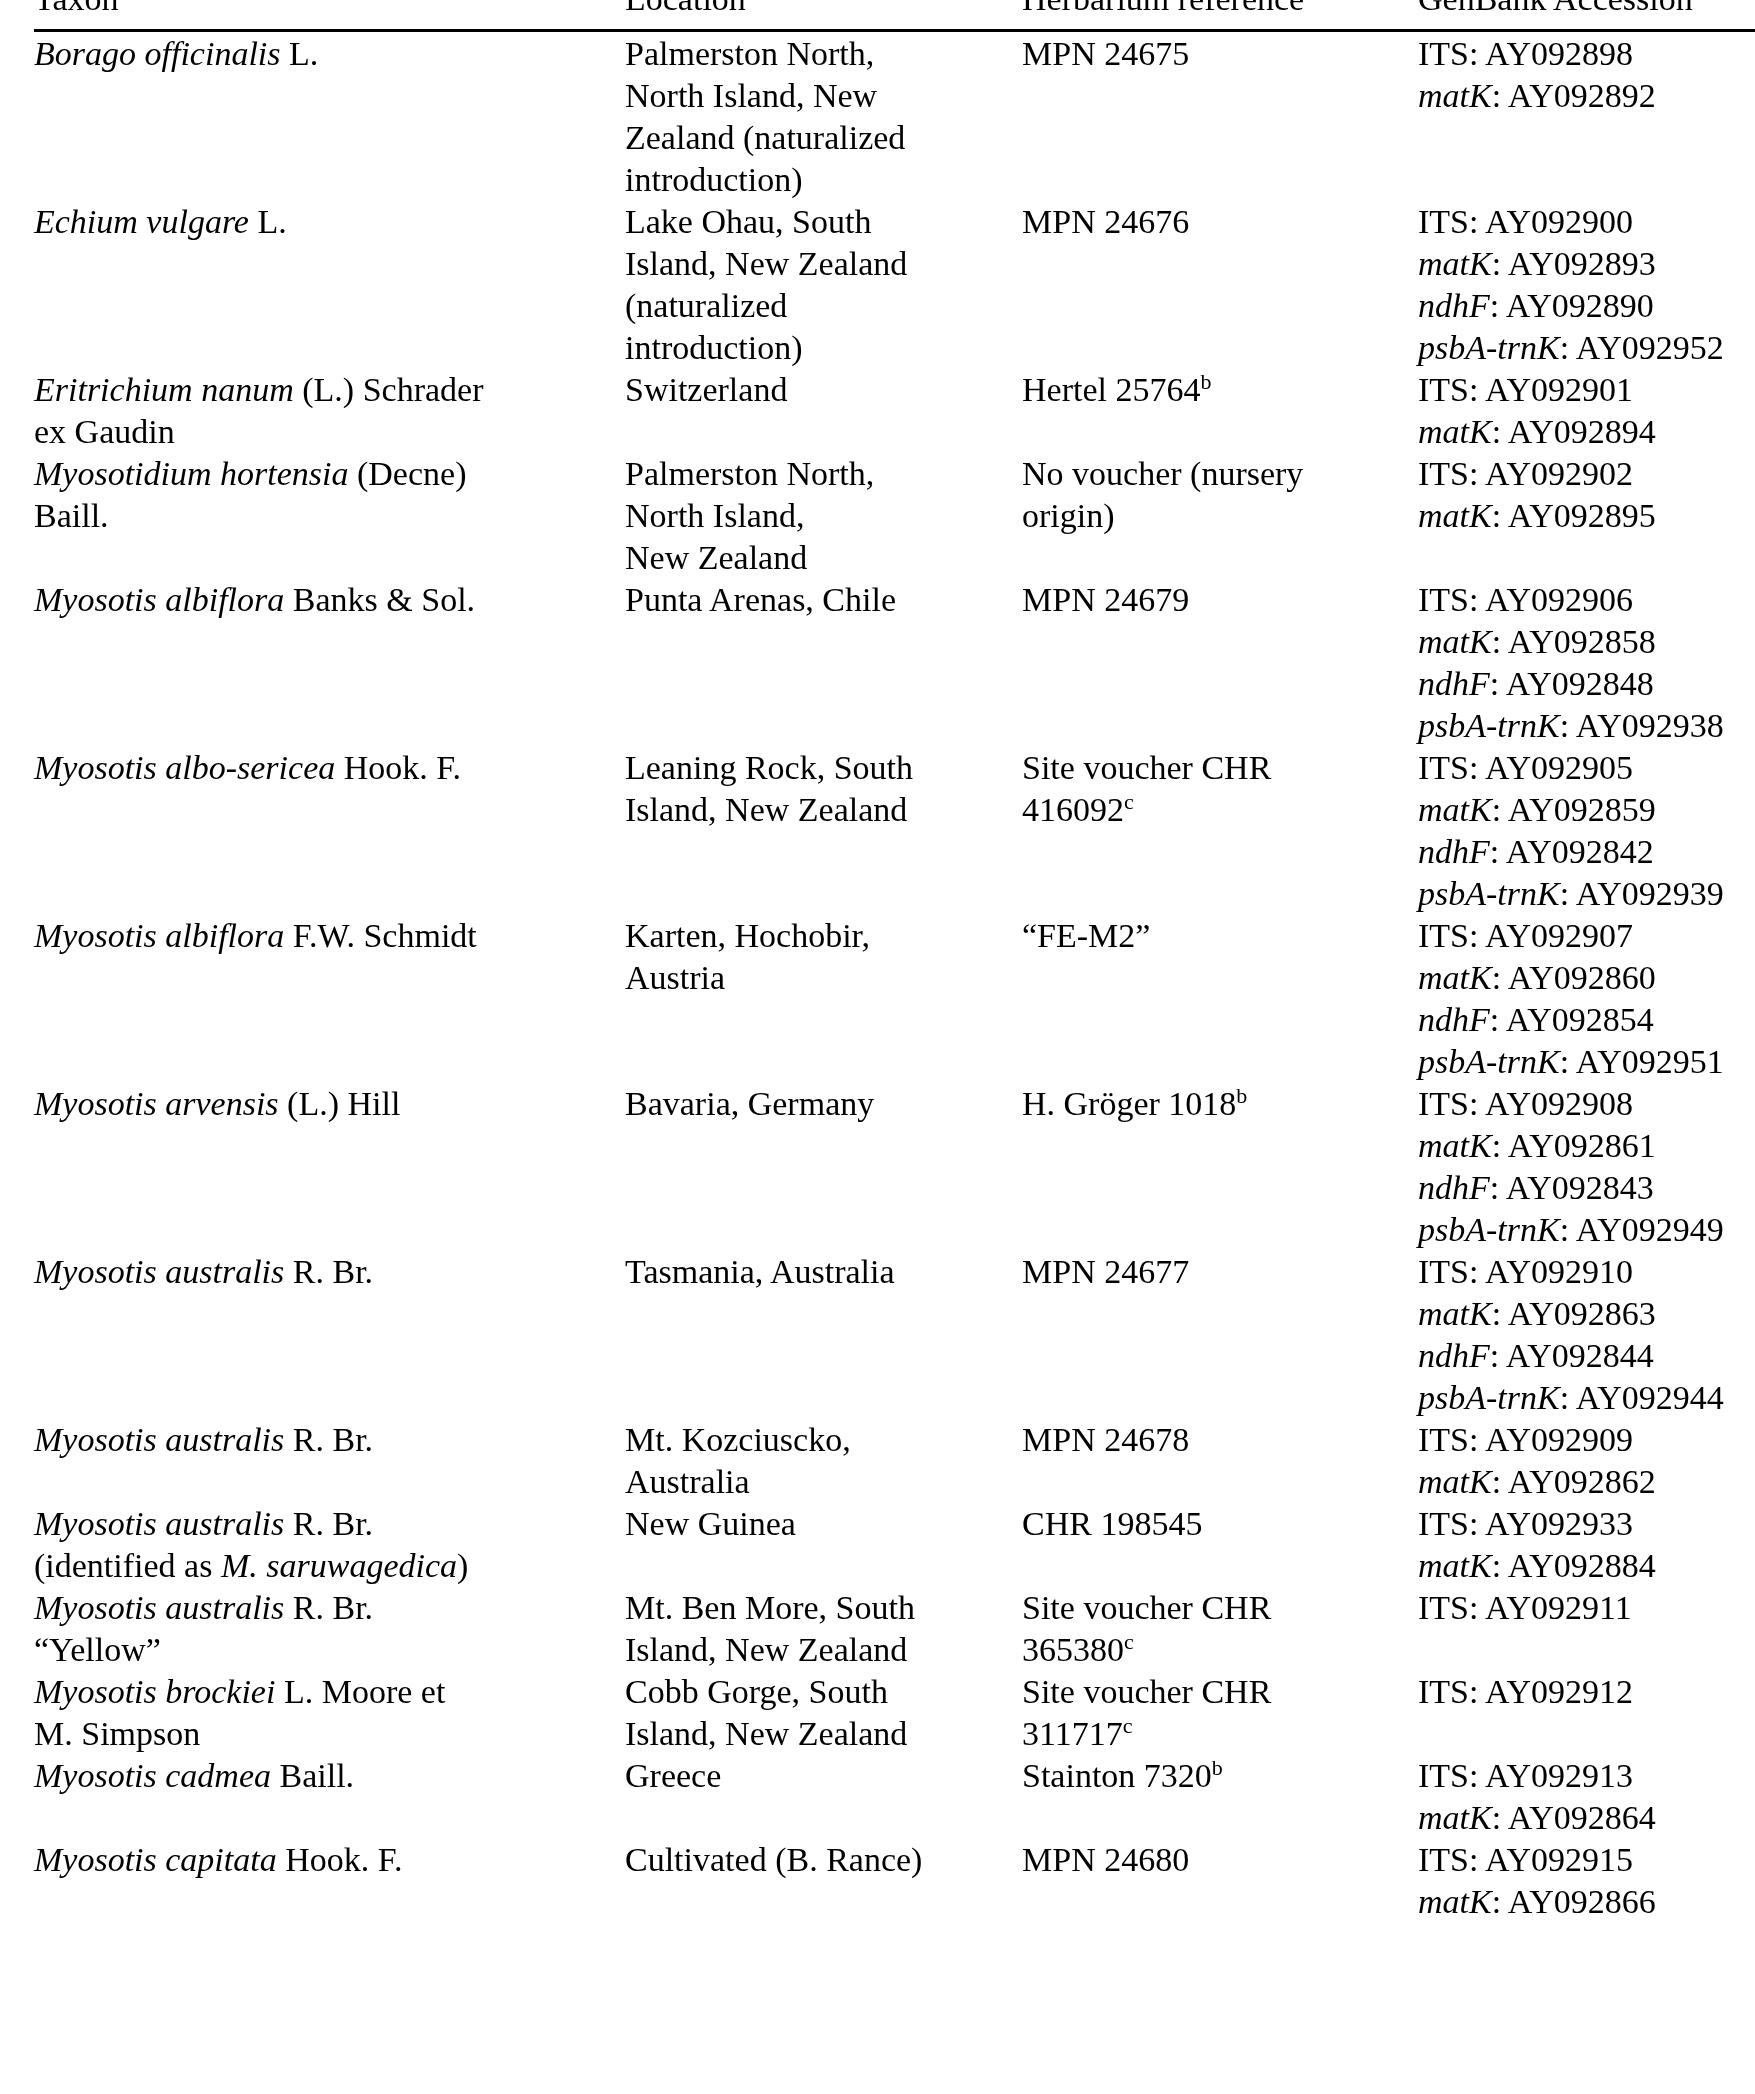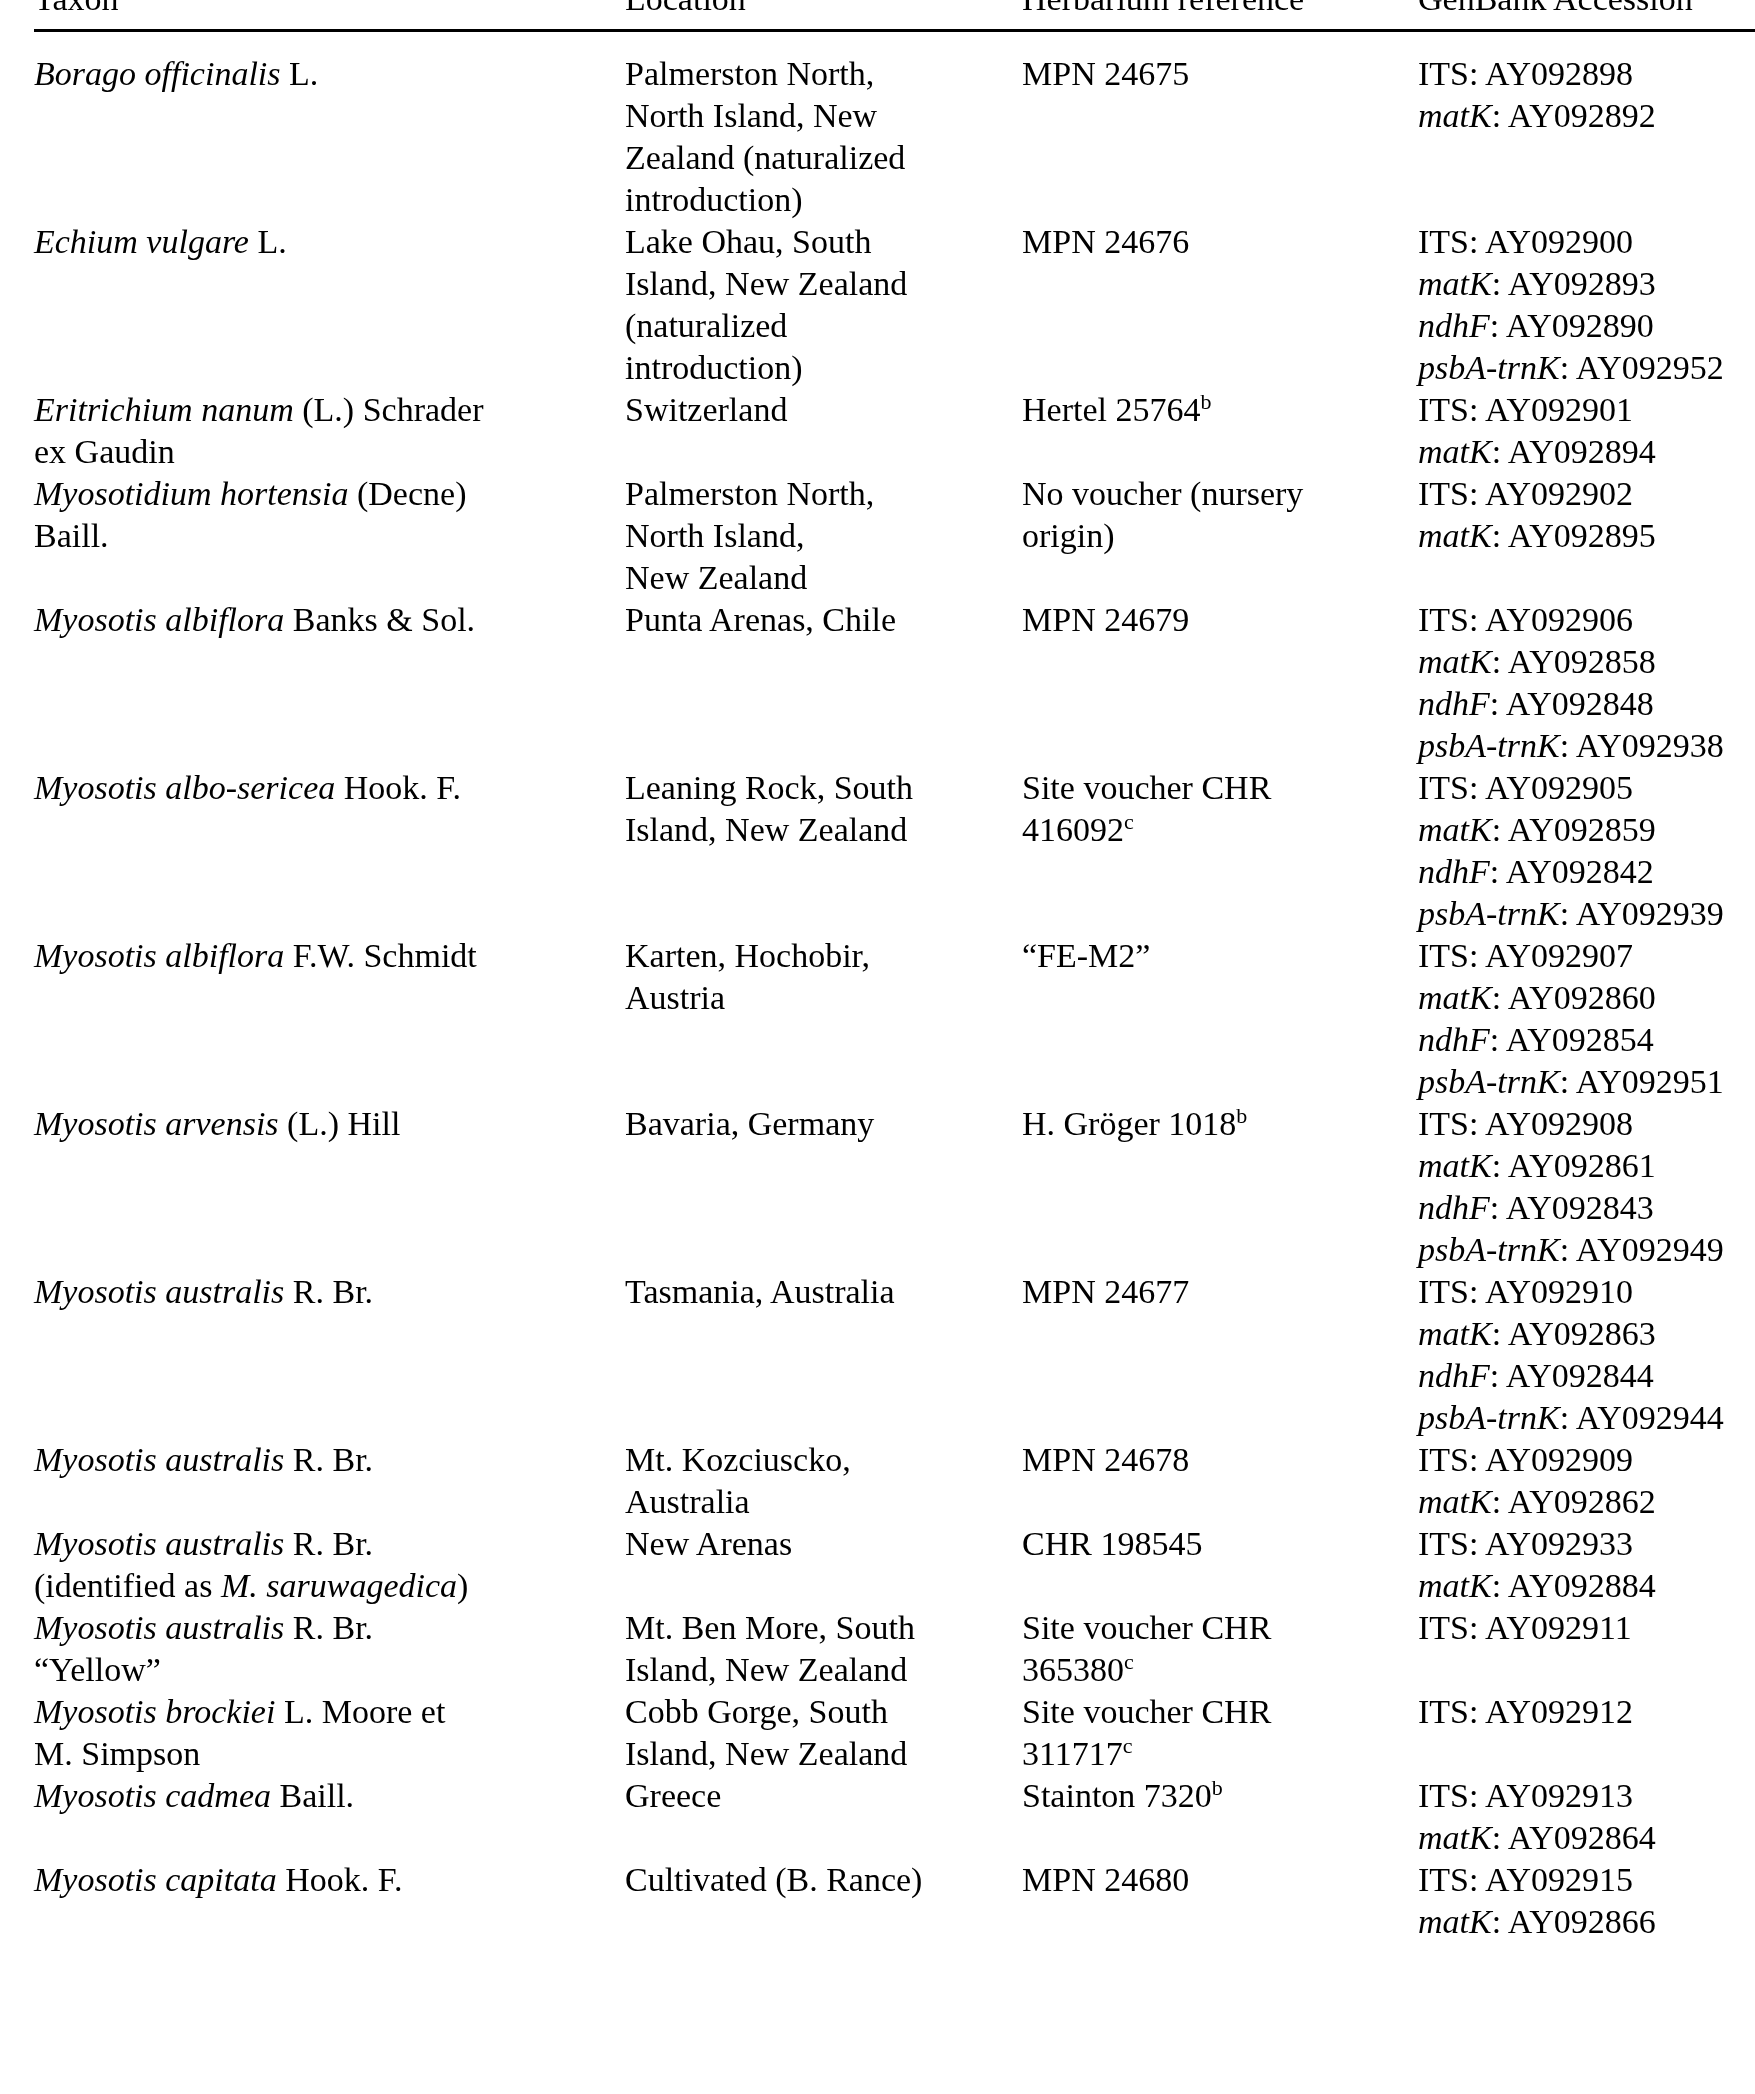--- a/index.html
+++ b/index.html
@@ -21,21 +21,21 @@
     text-align: left;
     vertical-align: bottom;
     padding: 0 0 8.5px 0;
     border-bottom: 3.4px solid #000;
   }
   tbody td {
     vertical-align: top;
     padding: 0 17px 0 0;
     white-space: pre-line;
   }
-  tbody tr:first-child td { padding-top: 21px; }
+  tbody tr:first-child td { padding-top: 1px; }
   .it { font-style: italic; }
   sup { font-size: 22px; line-height: 0; vertical-align: super; }
   td.gb div { white-space: nowrap; }
 </style>
 </head>
 <body>
 
 <div class="page">
   <table>
     <colgroup>
@@ -136,21 +136,21 @@
     <td><span class="it">Myosotis australis</span><span> R. Br.</span></td>
     <td>Mt. Kozciuscko,
 Australia</td>
     <td><span>MPN 24678</span></td>
     <td class="gb"><div><span>ITS: AY092909</span></div><div><span class="it">matK</span><span>: AY092862</span></div></td>
   </tr>
 
   <tr>
     <td><span class="it">Myosotis australis</span><span> R. Br.
 (identified as </span><span class="it">M. saruwagedica</span><span>)</span></td>
-    <td>New Arenas</td>
+    <td>New Guinea</td>
     <td><span>CHR 198545</span></td>
     <td class="gb"><div><span>ITS: AY092933</span></div><div><span class="it">matK</span><span>: AY092884</span></div></td>
   </tr>
 
   <tr>
     <td><span class="it">Myosotis australis</span><span> R. Br.
 “Yellow”</span></td>
     <td>Mt. Ben More, South
 Island, New Zealand</td>
     <td><span>Site voucher CHR

